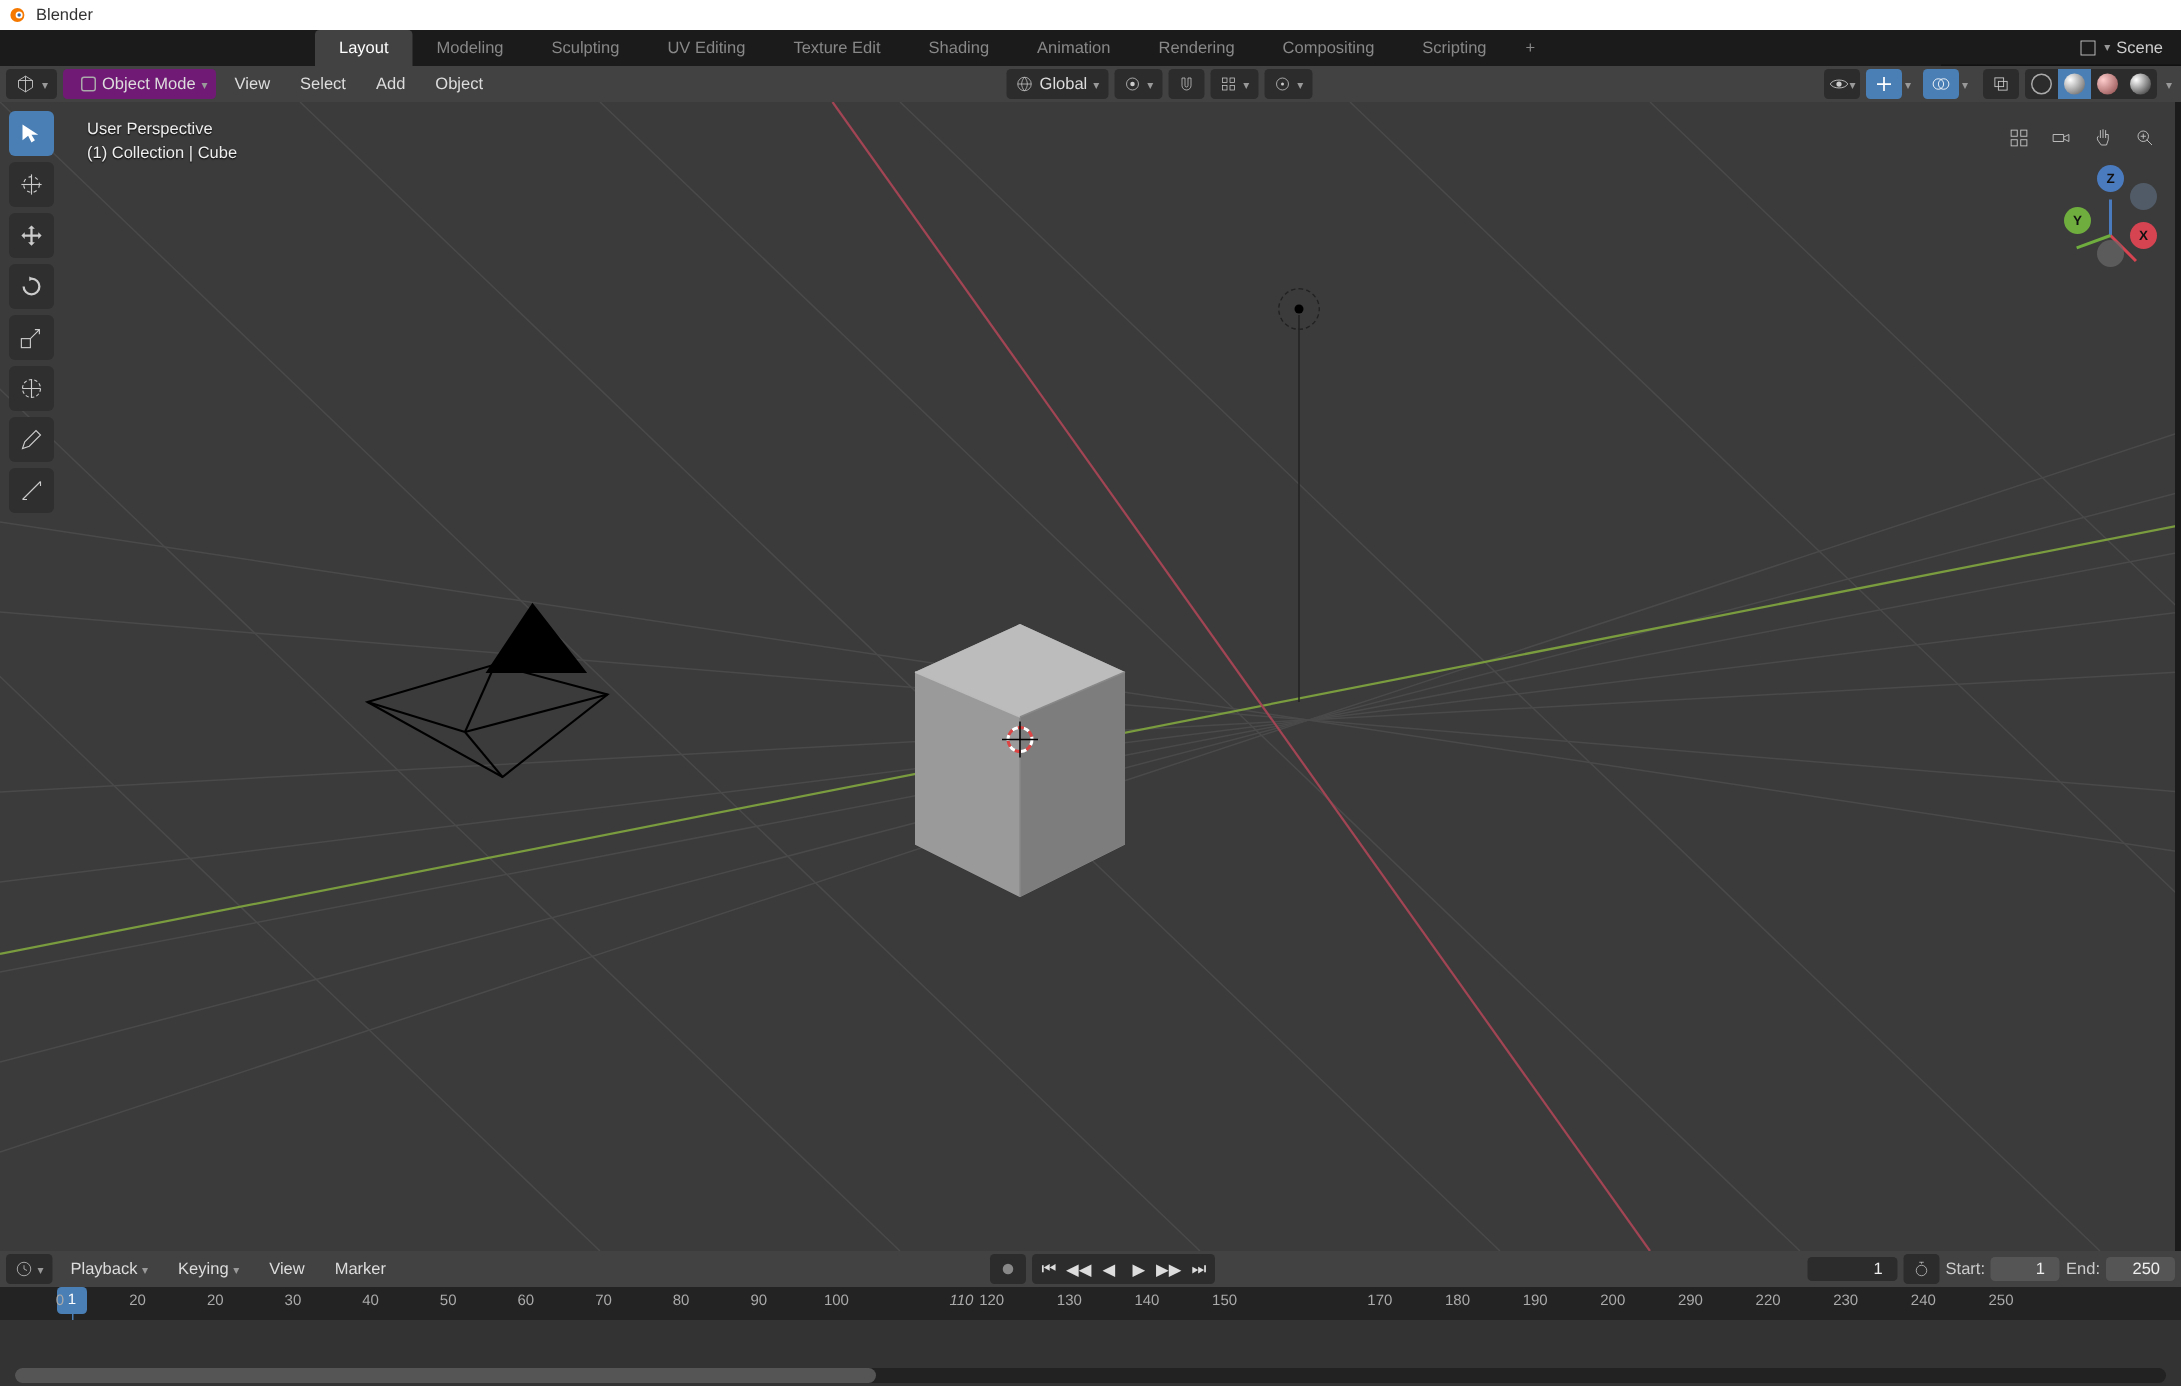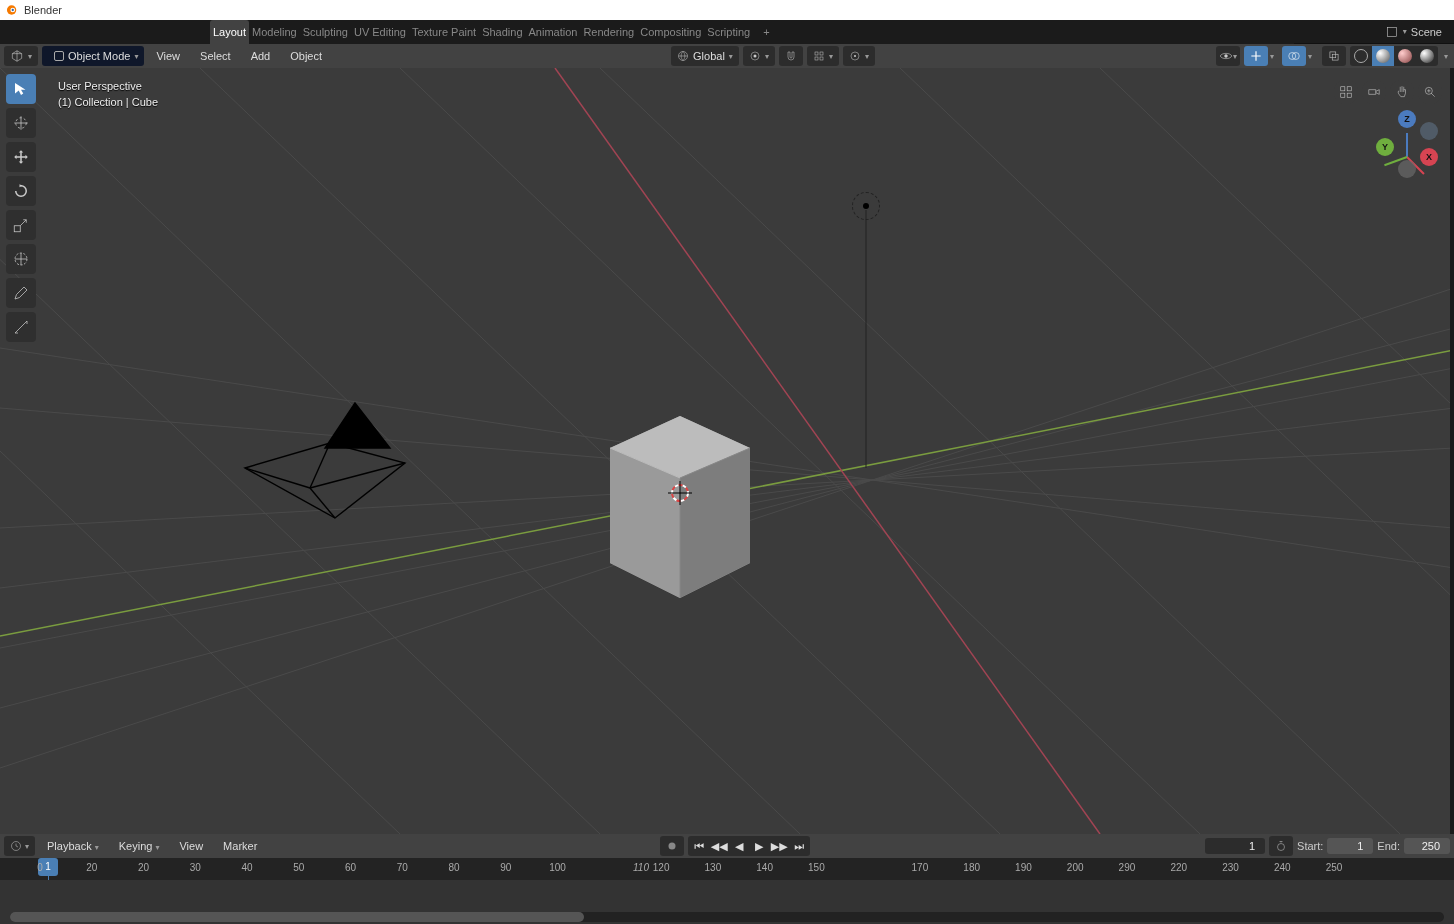--- a/index.html
+++ b/index.html
@@ -11,28 +11,28 @@
 
 
 .topmenu { height: 24px; background: #1b1b1b; display: flex; align-items: center; padding: 0 4px; border-bottom: 1px solid #111; }
 .topmenu .blender-icon { width: 18px; height: 18px; margin: 0 6px; }
 .topmenu .menu-item { padding: 4px 10px; color: #ddd; cursor: pointer; }
 .topmenu .spacer { flex: 1; }
 .topmenu .right-item { padding: 4px 8px; display: flex; align-items: center; gap: 4px; }
 
 
 .workspace-tabs { height: 24px; background: #1b1b1b; display: flex; align-items: stretch; padding-left: 210px; }
-.workspace-tabs .tab { padding: 0 3px; color: #888; display: flex; align-items: center; cursor: pointer; }
+.workspace-tabs .tab { padding: 0 16px; color: #888; display: flex; align-items: center; cursor: pointer; }
 .workspace-tabs .tab.active { background: #424242; color: #fff; border-top-left-radius: 3px; border-top-right-radius: 3px; }
 .workspace-tabs .add-tab { padding: 0 10px; display: flex; align-items: center; color: #888; cursor: pointer; }
 
 
 .viewport-header { height: 24px; background: #424242; display: flex; align-items: center; padding: 0 4px; gap: 4px; }
 .vh-btn { height: 20px; padding: 0 6px; background: #2c2c2c; border-radius: 3px; display: flex; align-items: center; gap: 4px; color: #ddd; cursor: pointer; font-size: 11px; }
-.vh-btn.light { background: #0f172a; padding-left: 12px; }
+.vh-btn.light { background: #701a75; padding-left: 12px; }
 .vh-text { padding: 0 8px; color: #ddd; cursor: pointer; }
 .vh-spacer { flex: 1; }
 .dot-icon { width: 10px; height: 10px; border: 1px solid #aaa; border-radius: 2px; display: inline-block; }
 
 
 .shade-group { display: flex; background: #2c2c2c; border-radius: 3px; overflow: hidden; }
 .shade-btn { width: 22px; height: 20px; display: flex; align-items: center; justify-content: center; cursor: pointer; }
 .shade-btn.active { background: #4a7fb5; }
 .sphere { width: 14px; height: 14px; border-radius: 50%; background: radial-gradient(circle at 30% 30%, #fff, #555); }
 .sphere.wire { background: none; border: 1px solid #aaa; }
@@ -124,21 +124,21 @@
       <span class="chev">▾</span>
       <span>Scene</span>
     </div>
   </div>
   <div class="workspace-tabs" style="position:absolute; top:0; left:0; right:160px; height:24px; pointer-events:none;">
     <div style="pointer-events:auto; display:flex;">
       <div class="tab active">Layout</div>
       <div class="tab">Modeling</div>
       <div class="tab">Sculpting</div>
       <div class="tab">UV Editing</div>
-      <div class="tab">Texture Paint</div>
+      <div class="tab">Texture Edit</div>
       <div class="tab">Shading</div>
       <div class="tab">Animation</div>
       <div class="tab">Rendering</div>
       <div class="tab">Compositing</div>
       <div class="tab">Scripting</div>
       <div class="add-tab">+</div>
     </div>
   </div>
 </div>
 

